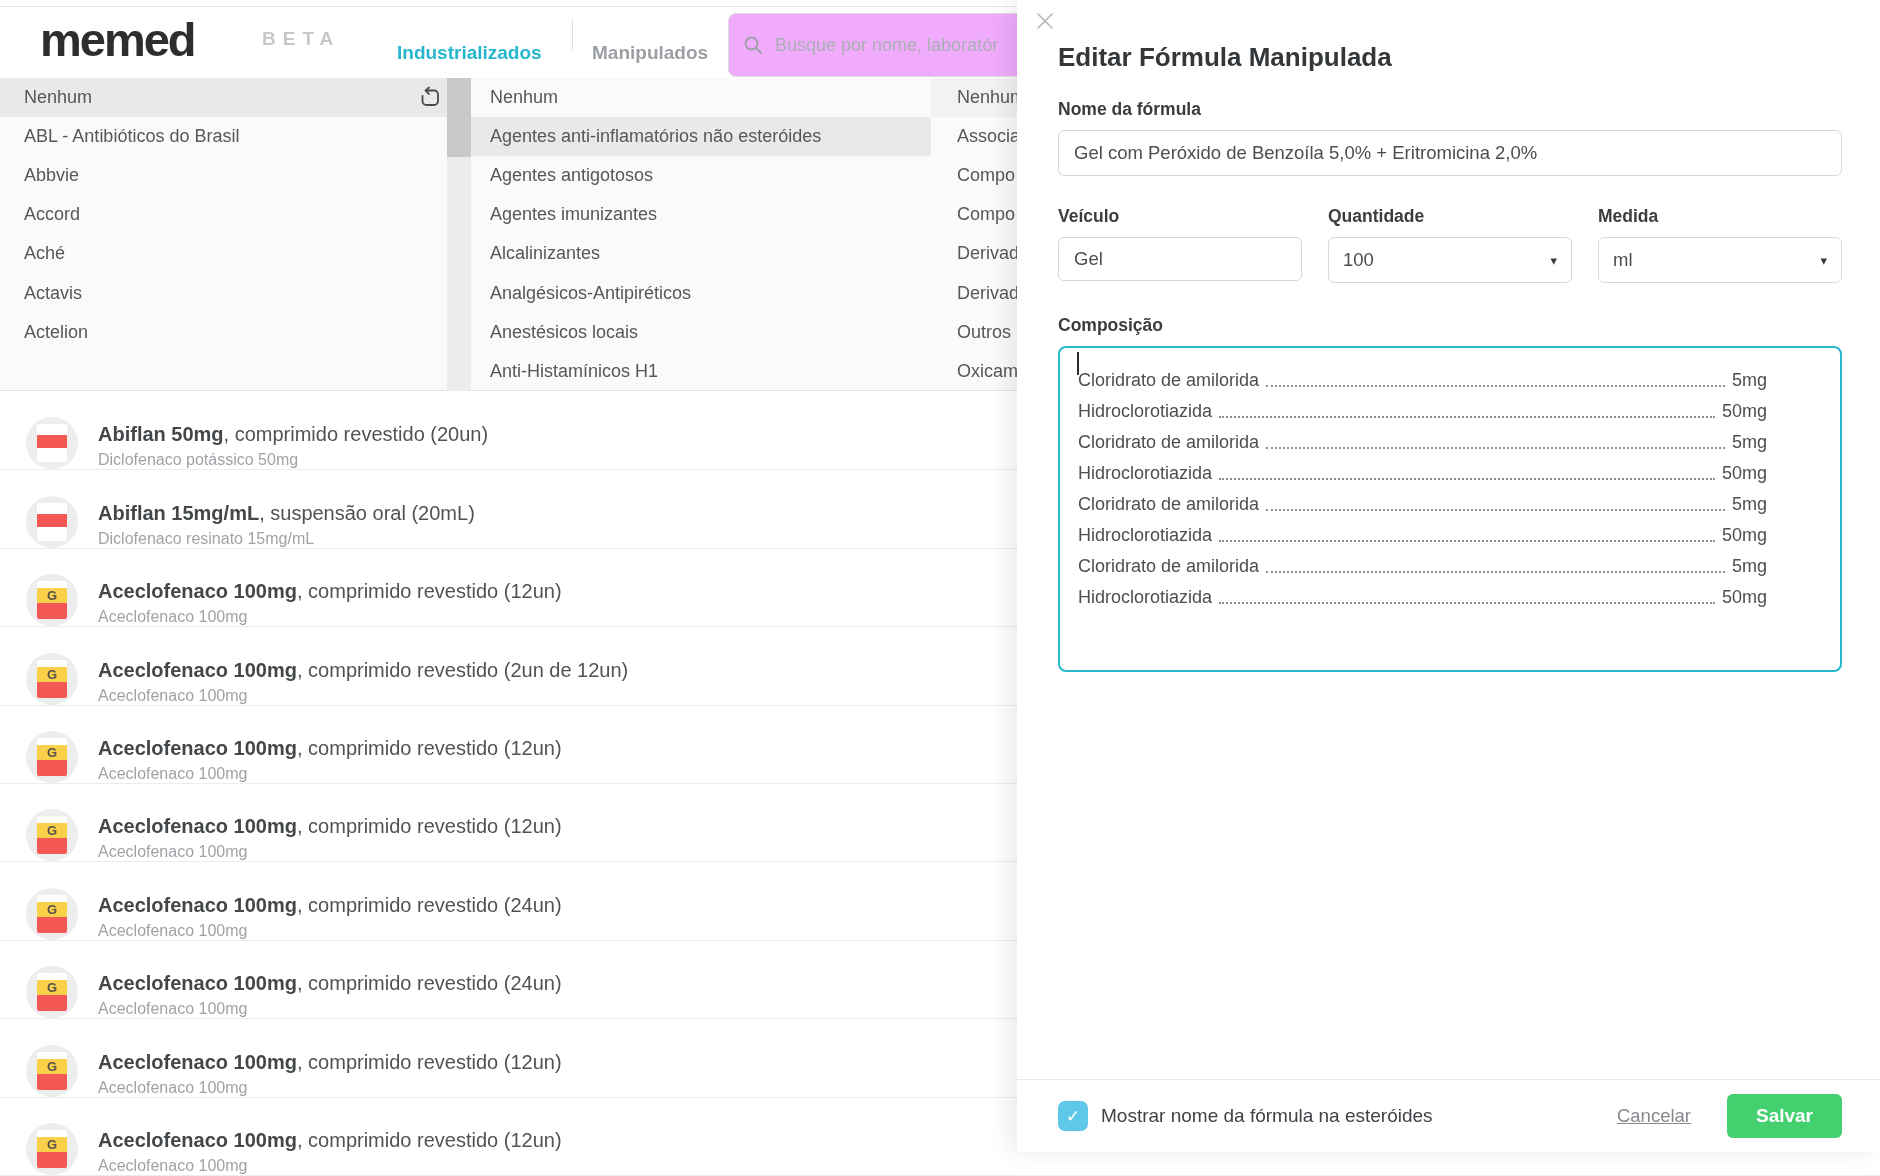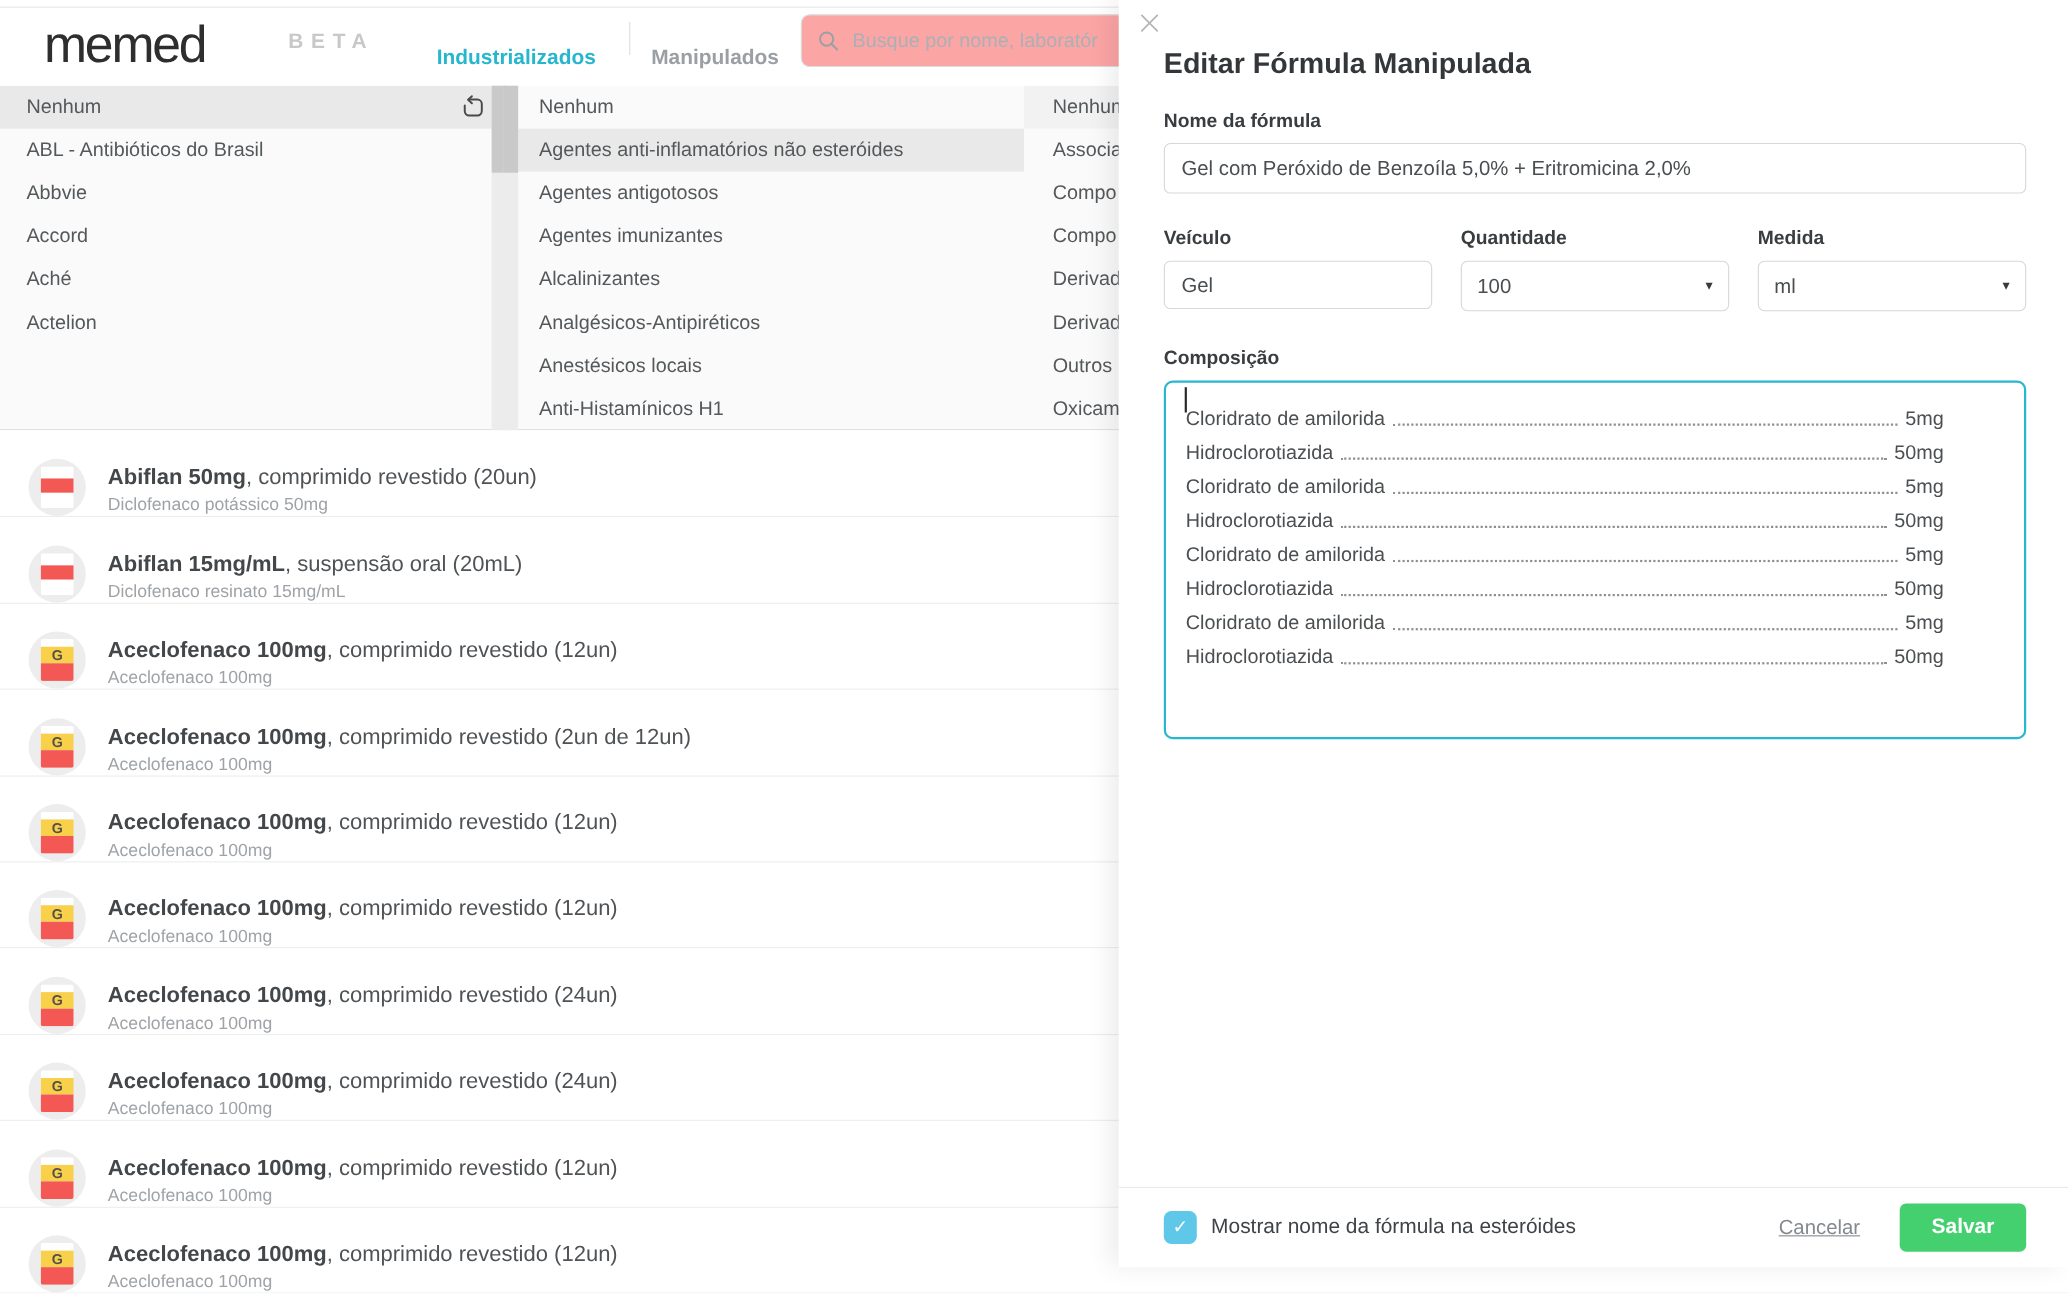--- a/index.html
+++ b/index.html
@@ -5,28 +5,28 @@
   html,body{margin:0;padding:0;}
   body{
     width:1880px;height:1176px;position:relative;overflow:hidden;
     background:#ffffff;color:#4a4e51;
     font-family:"Liberation Sans","DejaVu Sans",sans-serif;
     -webkit-font-smoothing:antialiased;
   }
   .topline{position:absolute;top:6px;left:0;width:1880px;height:1px;background:#e6e6e6;}
 
   
-  .logo{position:absolute;left:40px;top:12px;font-size:47px;font-weight:normal;letter-spacing:-2px;color:#2e2e2e;}
+  .logo{position:absolute;left:40px;top:12px;font-size:47px;font-weight:bold;letter-spacing:-2px;color:#2e2e2e;}
   .beta{position:absolute;left:262px;top:28px;font-size:19px;letter-spacing:7px;color:#c8c8c8;font-weight:bold;}
   .tab{position:absolute;top:42px;font-size:19px;font-weight:bold;cursor:pointer;white-space:nowrap;}
   .tab.active{left:397px;color:#26b7ce;}
   .tab.inactive{left:592px;color:#9b9fa3;}
   .tab-divider{position:absolute;left:572px;top:20px;width:1px;height:30px;background:#dedede;}
-  .search{position:absolute;left:728px;top:13px;width:330px;height:48px;border:1px solid #dcdcdc;border-radius:8px;
-    background:#fca5a5;display:flex;align-items:center;padding:0 14px;box-sizing:border-box;gap:10px;}
+  .search{position:absolute;left:728px;top:13px;width:330px;height:64px;border:1px solid #dcdcdc;border-radius:8px;
+    background:#f0abfc;display:flex;align-items:center;padding:0 14px;box-sizing:border-box;gap:10px;}
   .search input{border:none;outline:none;flex:1;font-size:18px;color:#4a4e51;font-family:inherit;background:transparent;min-width:0;}
   .search input::placeholder{color:#aab0b5;}
 
   
   .filters{position:absolute;top:78px;left:0;width:1745px;height:313px;background:#fafafa;border-bottom:1px solid #e2e2e2;box-sizing:border-box;}
   .fcol{position:absolute;top:0;height:313px;overflow:hidden;}
   .fcol.c1{left:0;width:460px;}
   .fcol.c2{left:460px;width:471px;}
   .fcol.c3{left:931px;width:529px;}
   .frow{height:39.1px;display:flex;align-items:center;font-size:18px;color:#54585b;cursor:pointer;white-space:nowrap;box-sizing:border-box;}
@@ -135,20 +135,24 @@
       <div class="frow">
         <span>Accord</span>
 
       </div>
 
       <div class="frow">
         <span>Aché</span>
 
       </div>
 
+      <div class="frow">
+        <span>Actavis</span>
+
+      </div>
 
       <div class="frow">
         <span>Actelion</span>
 
       </div>
     </div>
   <div class="sb c1-sb">
       <div class="thumb"></div>
     </div>
 

